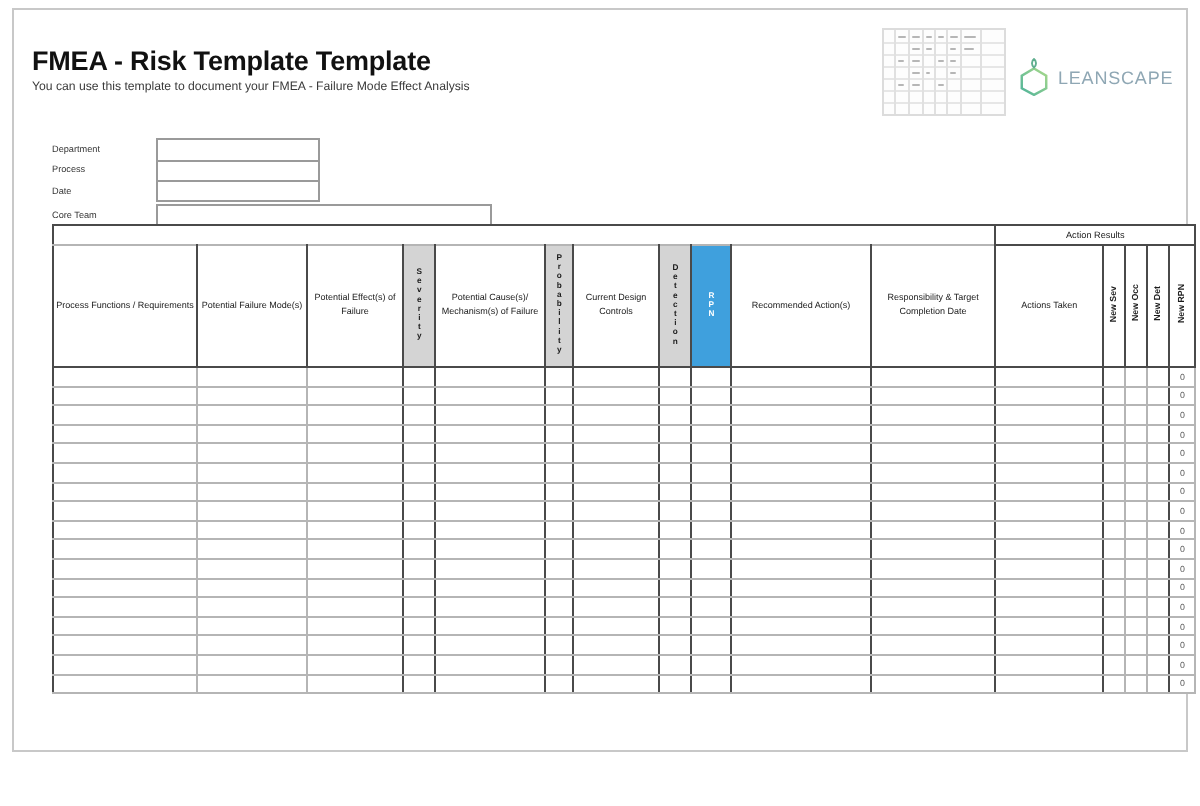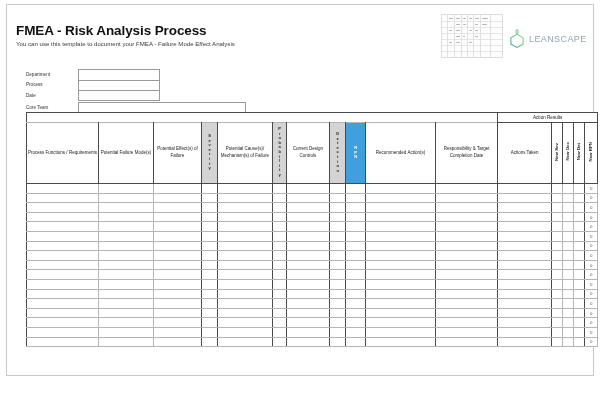--- a/index.html
+++ b/index.html
@@ -231,21 +231,21 @@
   td.thickL { border-left: 1px solid #4a4a4a !important; }
   td.thickR { border-right: 1px solid #4a4a4a !important; }
 </style>
 </head>
 <body>
 
 <div id="page">
   <div id="sheet">
 
     <div id="title-block">
-      <div id="page-title">FMEA - Risk Analysis Process</div>
+      <div id="page-title">FMEA - Risk Template Template</div>
       <div id="page-subtitle">You can use this template to document your FMEA - Failure Mode Effect Analysis</div>
     </div>
 
     <div id="thumb">
       <div class="tgrid">
         <div class="tline-h" style="top:6px"></div>
         <div class="tline-h" style="top:12px"></div>
         <div class="tline-h" style="top:18px"></div>
         <div class="tline-h" style="top:24px"></div>
         <div class="tline-h" style="top:30px"></div>

